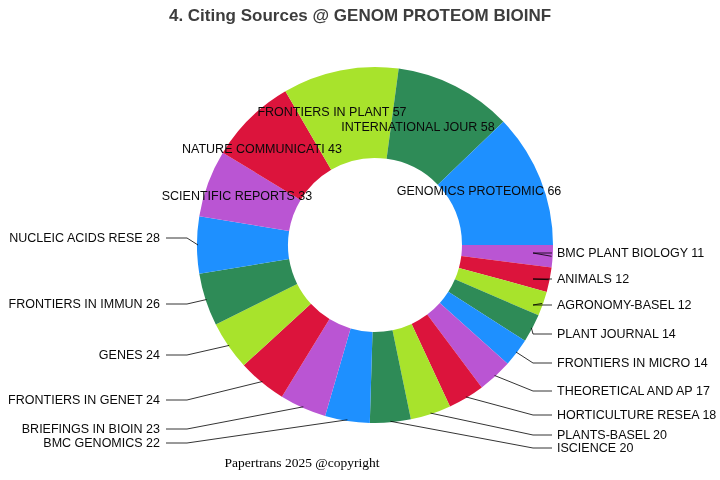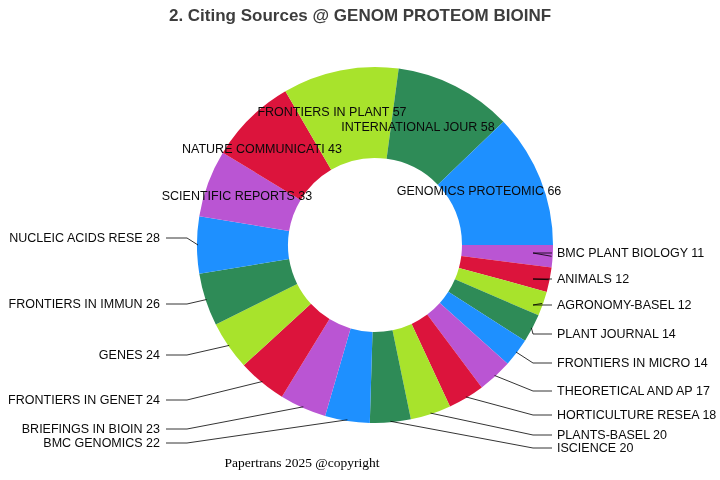--- a/index.html
+++ b/index.html
@@ -20,21 +20,21 @@
   svg#donut{position:absolute;left:0;top:0;}
   svg text{
     font-family:"Liberation Sans",sans-serif;
     font-size:12.5px;fill:#0a0a0a;
   }
   svg polyline{fill:none;stroke:#000;stroke-width:0.8;}
 </style>
 </head>
 <body>
 
-<h1 class="chart-title">2. Citing Sources @ GENOM PROTEOM BIOINF</h1>
+<h1 class="chart-title">4. Citing Sources @ GENOM PROTEOM BIOINF</h1>
 
 <svg id="donut" width="720" height="480" viewBox="0 0 720 480">
     <g>
       <path d="M553.0 245.0 A178 178 0 0 1 551.6 267.6 L461.3 256.1 A87 87 0 0 0 462.0 245.0 Z" fill="#BA55D3"></path>
       <path d="M551.6 267.6 A178 178 0 0 1 546.7 291.9 L458.9 267.9 A87 87 0 0 0 461.3 256.1 Z" fill="#DC143C"></path>
       <path d="M546.7 291.9 A178 178 0 0 1 538.5 315.3 L454.9 279.3 A87 87 0 0 0 458.9 267.9 Z" fill="#A8E32C"></path>
       <path d="M538.5 315.3 A178 178 0 0 1 525.0 340.8 L448.3 291.8 A87 87 0 0 0 454.9 279.3 Z" fill="#2E8B57"></path>
       <path d="M525.0 340.8 A178 178 0 0 1 507.6 363.7 L439.8 303.0 A87 87 0 0 0 448.3 291.8 Z" fill="#1E90FF"></path>
       <path d="M507.6 363.7 A178 178 0 0 1 481.8 387.4 L427.2 314.6 A87 87 0 0 0 439.8 303.0 Z" fill="#BA55D3"></path>
       <path d="M481.8 387.4 A178 178 0 0 1 450.0 406.4 L411.6 323.9 A87 87 0 0 0 427.2 314.6 Z" fill="#DC143C"></path>

